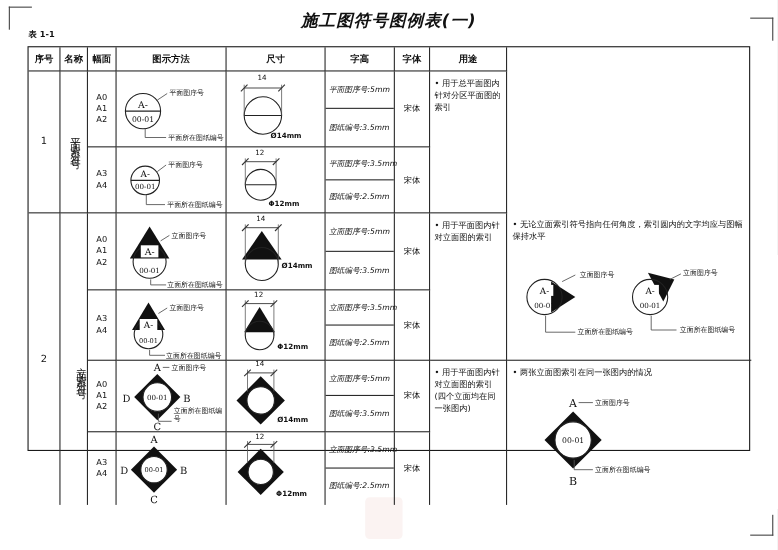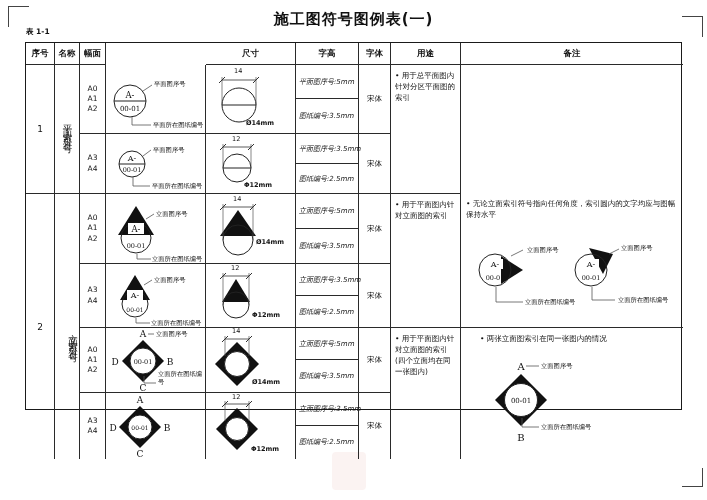--- a/index.html
+++ b/index.html
@@ -1,19 +1,19 @@
 <!DOCTYPE html>
 <html><head>
 <meta charset="utf-8">
 <style>
   html,body{margin:0;padding:0;background:#e8e8e8;}
   .page{position:relative;width:707px;height:500px;background:#ffffff;overflow:hidden;
         font-family:"DejaVu Sans","Liberation Sans",sans-serif;color:#111;}
   .title{position:absolute;left:25px;top:10px;width:657px;text-align:center;
-         font-size:15px;font-weight:bold;letter-spacing:1px;}
+         font-size:15px;font-weight:bold;letter-spacing:1px;font-style:italic;}
   .tbl-label{position:absolute;left:26px;top:27px;font-size:7.5px;font-weight:bold;}
   .table{position:absolute;left:25px;top:42px;width:657px;height:368px;
          border:1.5px solid #1a1a1a;box-sizing:border-box;}
   .cell{position:absolute;box-sizing:border-box;border-right:1px solid #2a2a2a;
         border-bottom:1px solid #2a2a2a;overflow:visible;}
   .nr{border-right:none;} .nb{border-bottom:none;}
   .hd{display:flex;align-items:center;justify-content:center;
       font-size:8.5px;font-weight:bold;}
   .ctr{display:flex;align-items:center;justify-content:center;}
   .num{font-size:9px;}
@@ -51,25 +51,25 @@
   <div class="wm"></div>
 
   <div class="title">施工图符号图例表(一)</div>
   <div class="tbl-label">表 1-1</div>
 
   <div class="table">
 
     <div class="cell hd" style="left:0;top:0;width:29px;height:22px">序号</div>
     <div class="cell hd" style="left:29px;top:0;width:25px;height:22px">名称</div>
     <div class="cell hd" style="left:54px;top:0;width:26px;height:22px">幅面</div>
+    <div class="cell hd" style="left:80px;top:0;width:100px;height:22px">图示方法</div>
     <div class="cell hd" style="left:180px;top:0;width:90px;height:22px">尺寸</div>
     <div class="cell hd" style="left:270px;top:0;width:63px;height:22px">字高</div>
     <div class="cell hd" style="left:333px;top:0;width:32px;height:22px">字体</div>
     <div class="cell hd" style="left:365px;top:0;width:70px;height:22px">用途</div>
-    <div class="cell hd nr" style="left:435px;top:0;width:222px;height:22px">备注</div>
 
     <div class="cell ctr num" style="left:0;top:22px;width:29px;height:129px">1</div>
     <div class="cell ctr num nb" style="left:0;top:151px;width:29px;height:265px">2</div>
 
     <div class="cell vname vctr" style="left:29px;top:22px;width:25px;height:129px">平面索引符号</div>
     <div class="cell vname vtop nb" style="left:29px;top:151px;width:25px;height:265px">立面索引符号</div>
 
     <div class="cell ctr fmt" style="left:54px;top:22px;width:26px;height:69px">A0
 A1
 A2</div>
@@ -310,21 +310,21 @@
         <polyline points="148,60 158,55" fill="none" stroke="#555" stroke-width="0.8"></polyline>
         <polyline points="131,93 131,106 154,106" fill="none" stroke="#555" stroke-width="0.8"></polyline>
       </svg>
       <span class="lbl" style="left:66px;top:52px">立面图序号</span>
       <span class="lbl" style="left:64px;top:104px">立面所在图纸编号</span>
       <span class="lbl" style="left:160px;top:50px">立面图序号</span>
       <span class="lbl" style="left:157px;top:102px">立面所在图纸编号</span>
     </div>
 
     <div class="cell nr nb" style="left:435px;top:285px;width:222px;height:131px">
-      <span class="para" style="left:19px;top:6px;width:212px">• 两张立面图索引在同一张图内的情况</span>
+      <span class="para" style="left:5px;top:6px;width:212px">• 两张立面图索引在同一张图内的情况</span>
       <svg width="222" height="131">
         <polygon points="60,46 86,72 60,98 34,72" fill="#111"></polygon>
         <circle cx="60" cy="72" r="16.5" fill="#fff" stroke="#222"></circle>
         <text x="60" y="75" text-anchor="middle" font-size="7">00-01</text>
         <text x="60" y="42" text-anchor="middle" font-size="10">A</text>
         <text x="60" y="113" text-anchor="middle" font-size="10">B</text>
         <polyline points="65,38 78,38" fill="none" stroke="#555" stroke-width="0.8"></polyline>
         <polyline points="61,90 61,99 78,99" fill="none" stroke="#555" stroke-width="0.8"></polyline>
       </svg>
       <span class="lbl" style="left:80px;top:34px">立面图序号</span>

